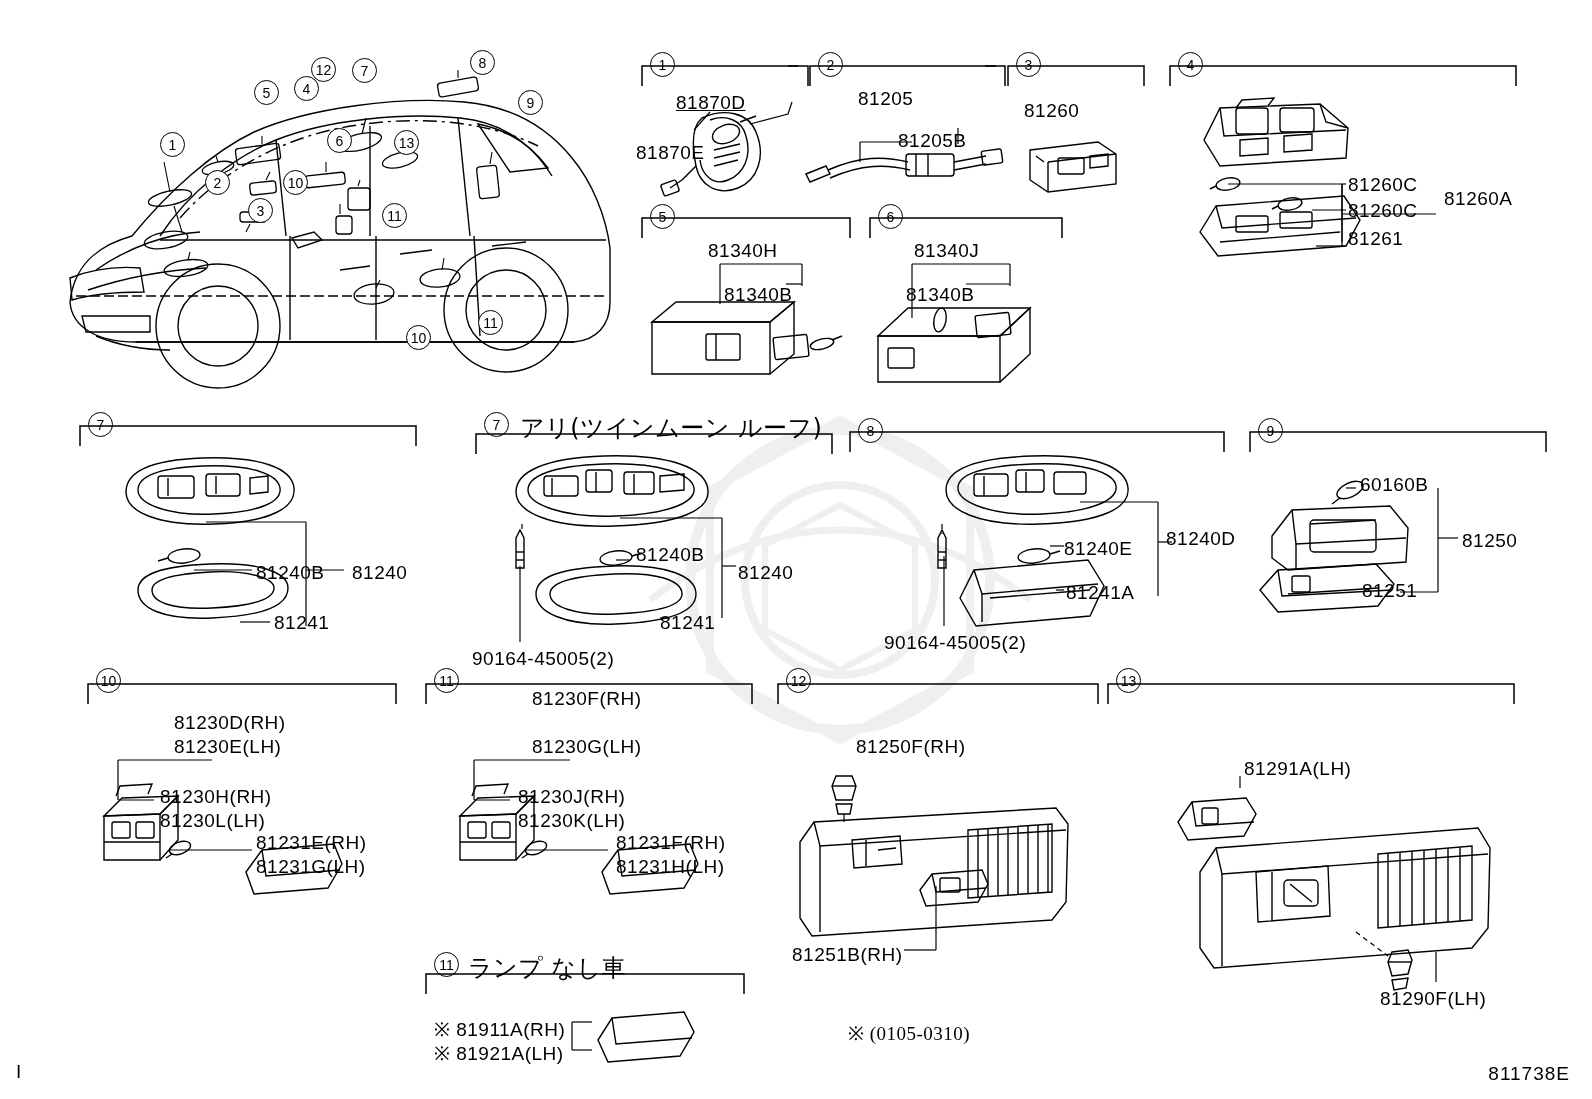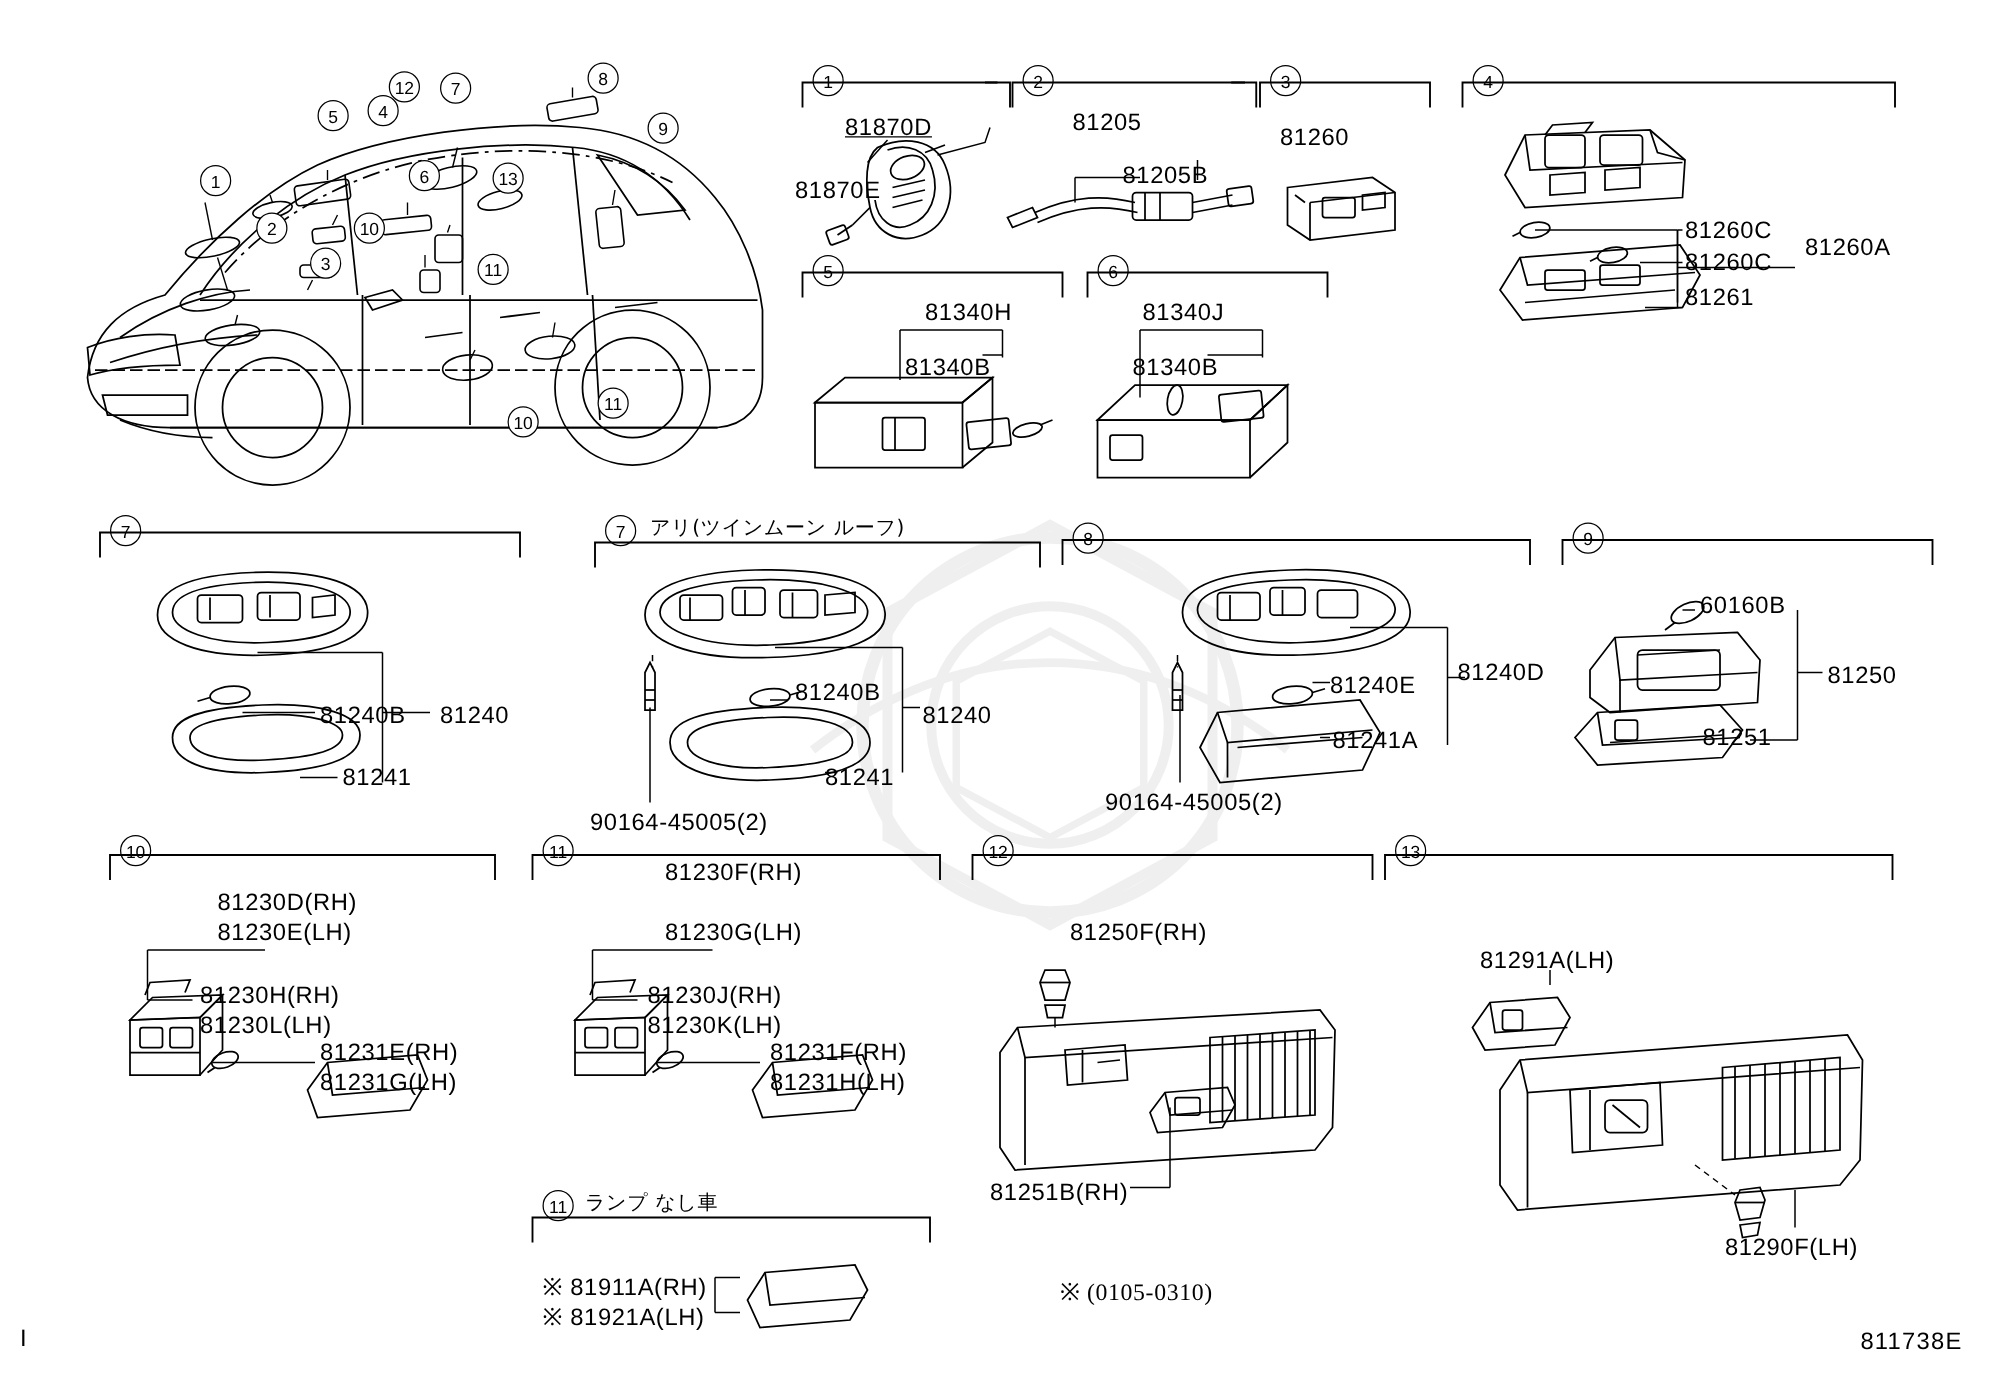--- a/index.html
+++ b/index.html
@@ -7,21 +7,21 @@
     width:1592px;height:1099px;
     background:#ffffff;
     font-family:"Liberation Sans", sans-serif;
     color:#000;
     position:relative;
     overflow:hidden;
   }
   .canvas{position:absolute;left:0;top:0;width:1592px;height:1099px;}
   .abs{position:absolute;}
   .lbl{font-size:19px;letter-spacing:0.5px;white-space:nowrap;font-family:"Liberation Sans",sans-serif;}
-  .lbl.jp{font-size:16px;font-family:"DejaVu Sans",sans-serif;text-align:center;}
+  .lbl.jp{font-size:24px;font-family:"DejaVu Sans",sans-serif;text-align:center;}
   .circ{
     width:23px;height:23px;border:1.6px solid #000;border-radius:50%;
     display:flex;align-items:center;justify-content:center;
     font-size:14px;line-height:1;font-family:"Liberation Sans",sans-serif;
     background:#fff;
   }
   .wm{position:absolute;left:560px;top:300px;width:560px;height:560px;opacity:0.06;}
   .code{position:absolute;right:22px;bottom:14px;font-size:19px;letter-spacing:1px;}
   .leftmark{position:absolute;left:16px;bottom:16px;font-size:19px;}
   svg{overflow:visible;}
@@ -262,21 +262,21 @@
     <path class="ln thin" d="M96 50 L130 50"></path>
     <path class="ln thin" d="M100 86 L130 86"></path>
     <path class="ln thin" d="M126 24 L126 86"></path>
     <path class="ln thin" d="M126 54 L220 54"></path>
   </svg>
 
   <div class="abs circ" style="left:650px;top:204px;">5</div>
   <svg class="abs" style="left:640px;top:216px;" width="212" height="24">
     <path class="ln med" d="M2 22 L2 2 L210 2 L210 22"></path>
   </svg>
-  <div class="abs lbl" style="left:708px;top:240px;margin-left:32px;">81340H</div>
+  <div class="abs lbl" style="left:708px;top:240px;">81340H</div>
   <div class="abs lbl" style="left:724px;top:284px;">81340B</div>
 
   <svg class="abs" style="left:646px;top:292px;" width="220" height="100" viewBox="0 0 220 100">
     <g class="ln" stroke-width="1.4" fill="#fff">
       <path d="M6 30 L30 10 L148 10 L124 30 Z"></path>
       <path d="M6 30 L6 82 L124 82 L124 30 Z"></path>
       <path d="M124 30 L148 10 L148 62 L124 82"></path>
       <rect x="60" y="42" width="34" height="26" rx="2"></rect>
       <path d="M70 42 L70 68"></path>
       <rect x="128" y="44" width="34" height="22" rx="2" transform="rotate(-6 145 55)"></rect>
@@ -596,21 +596,21 @@
   <svg class="abs" style="left:900px;top:880px;" width="120" height="80">
     <path class="ln thin" d="M36 6 L36 70"></path>
     <path class="ln thin" d="M36 70 L4 70"></path>
   </svg>
 
   <div class="abs circ" style="left:1116px;top:668px;">13</div>
   <svg class="abs" style="left:1106px;top:682px;" width="410" height="24">
     <path class="ln med" d="M2 22 L2 2 L408 2 L408 22"></path>
   </svg>
 
-  <div class="abs lbl" style="left:1184px;top:758px;">81291A(LH)</div>
+  <div class="abs lbl" style="left:1244px;top:758px;">81291A(LH)</div>
   <div class="abs lbl" style="left:1380px;top:988px;">81290F(LH)</div>
 
   <svg class="abs" style="left:1160px;top:780px;" width="340" height="220" viewBox="0 0 340 220">
     <g class="ln" stroke-width="1.4" fill="#fff">
 
       <path d="M18 42 L32 22 L86 18 L96 34 L84 56 L28 60 Z"></path>
       <path d="M32 22 L36 46 L94 42"></path>
       <rect x="42" y="28" width="16" height="16" rx="2"></rect>
 
       <path d="M40 92 L56 68 L318 48 L330 68 L328 148 L312 168 L54 188 L40 168 Z"></path>

